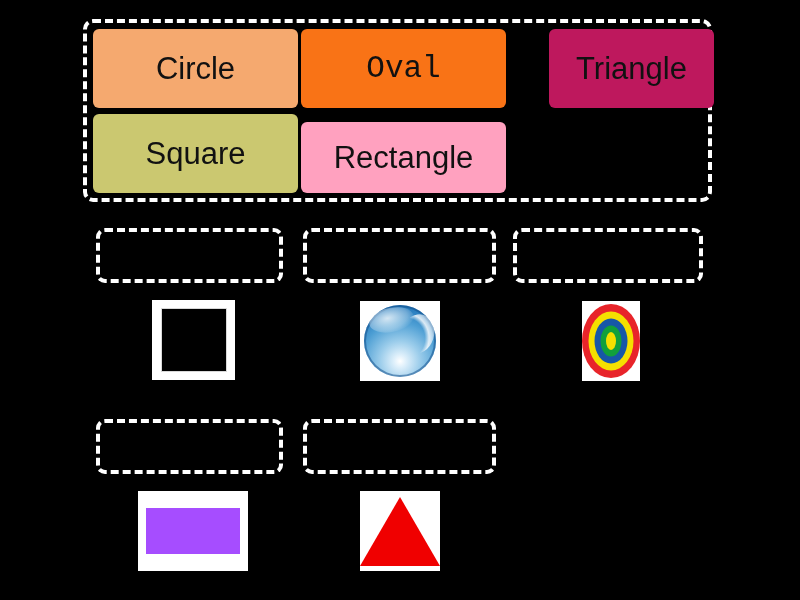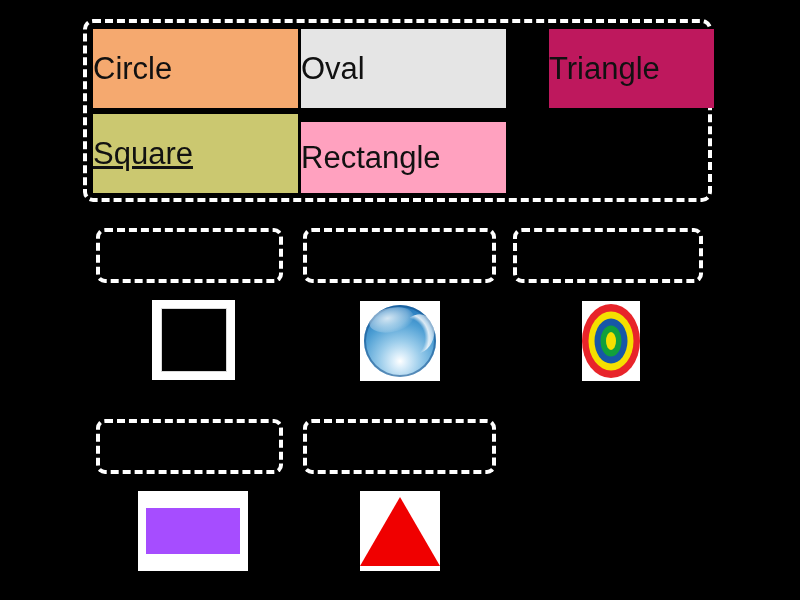--- a/index.html
+++ b/index.html
@@ -35,21 +35,22 @@
     width: 613px;
     height: 165px;
     display: grid;
     grid-template-columns: 205px 205px 205px;
     grid-template-rows: 79px 79px;
     gap: 6px 3px;
   }
   .word-tile {
     display: flex;
     align-items: center;
-    border-radius: 0;
+    justify-content: center;
+    border-radius: 6px;
     color: #111111;
     font-size: 31px;
     line-height: 1;
     letter-spacing: 0px;
     user-select: none;
     cursor: pointer;
     overflow: hidden;
     white-space: nowrap;
   }
   .word-tile.empty-slot {
@@ -157,29 +158,29 @@
 </head>
 <body>
 
 <div id="word-bank">
   <div id="word-bank-grid">
 
     <div class="word-tile" style="background: rgb(245, 169, 111);">
       <span>Circle</span>
     </div>
 
-    <div class="word-tile" style="background: #e5e5e5;">
+    <div class="word-tile" style="background: #f97316; font-family: Liberation Mono, monospace;">
       <span>Oval</span>
     </div>
 
     <div class="word-tile" style="background: #be185d; margin-left: 40px;">
       <span>Triangle</span>
     </div>
 
-    <div class="word-tile" style="background: rgb(203, 200, 112); text-decoration: underline;">
+    <div class="word-tile" style="background: rgb(203, 200, 112);">
       <span>Square</span>
     </div>
 
     <div class="word-tile" style="background: rgb(255, 161, 191); margin-top: 8px;">
       <span>Rectangle</span>
     </div>
 
     <div class="word-tile empty-slot" style="background: transparent;">
       <span></span>
     </div>

